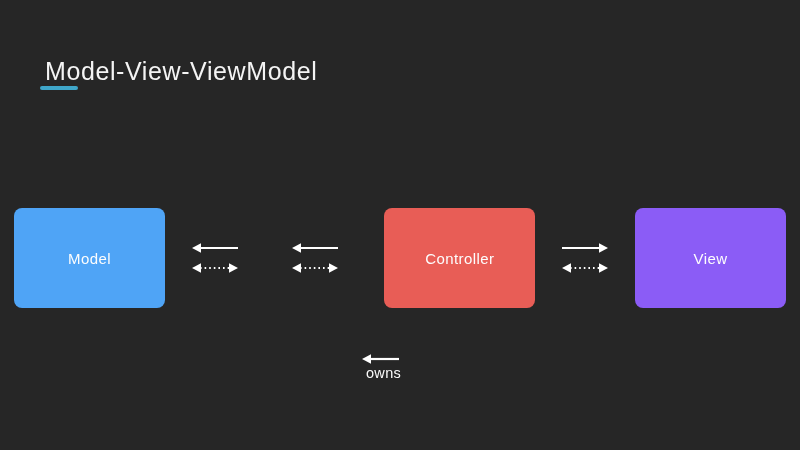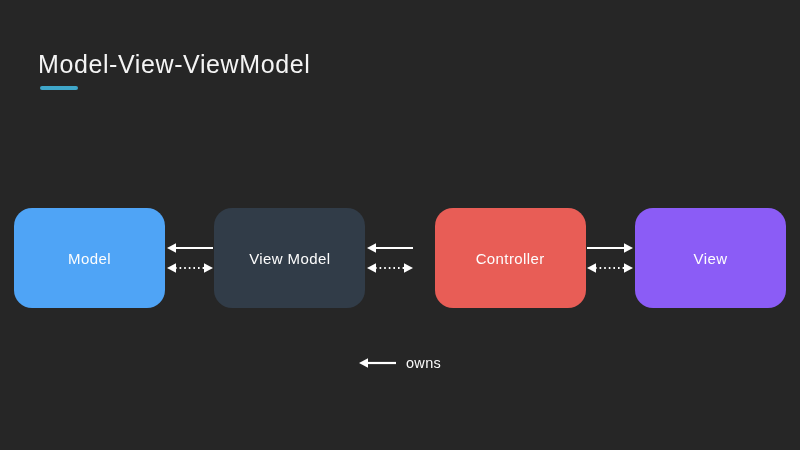--- a/index.html
+++ b/index.html
@@ -9,21 +9,21 @@
     height: 450px;
     background: #262626;
     overflow: hidden;
     font-family: "Liberation Sans", sans-serif;
     color: #ffffff;
   }
   .slide-title {
     position: absolute;
     left: 38px;
     top: 50px;
-    margin: 0;
+    margin: 7px;
     font-size: 25px;
     font-weight: 400;
     letter-spacing: 0.6px;
     color: #f4f4f4;
   }
   .title-underline {
     position: absolute;
     left: 40px;
     top: 86px;
     width: 38px;
@@ -37,21 +37,21 @@
     right: 0;
     padding: 0 14px;
     display: flex;
     justify-content: space-between;
     align-items: stretch;
     height: 100px;
   }
   .box {
     flex: 0 0 151px;
     height: 100px;
-    border-radius: 18px;
+    border-radius: 8px;
     display: flex;
     align-items: center;
     justify-content: center;
   }
   .box span {
     font-size: 15px;
     letter-spacing: 0.4px;
     color: #fdfdfd;
   }
   .connector {
@@ -69,20 +69,21 @@
     left: 356px;
     top: 353px;
     display: flex;
     flex-direction: column;
     gap: 1px;
   }
   .legend-row {
     display: flex;
     align-items: center;
     height: 19px;
+    flex-direction: column;
   }
   .legend-arrow-cell {
     width: 40px;
     display: flex;
     justify-content: flex-end;
   }
   .legend-label {
     margin-left: 10px;
     font-size: 14.5px;
     letter-spacing: 0.3px;
@@ -112,23 +113,20 @@
         </span>
       <span class="arrow">
           <svg width="46" height="12" viewBox="0 0 46 12">
             <line x1="8" y1="6" x2="38" y2="6" stroke="#ffffff" stroke-width="2.2" stroke-dasharray="1.6,3"></line>
             <polygon points="0,6 9,1.2 9,10.8" fill="#ffffff"></polygon>
             <polygon points="46,6 37,1.2 37,10.8" fill="#ffffff"></polygon>
           </svg>
         </span>
     </div>
 
-    <div class="box" style="background-color: rgb(49, 60, 72);">
-      <span>View Model</span>
-    </div>
 
     <div class="connector">
       <span class="arrow">
           <svg width="46" height="12" viewBox="0 0 46 12">
             <line x1="8" y1="6" x2="46" y2="6" stroke="#ffffff" stroke-width="2.2"></line>
             <polygon points="0,6 9,1.2 9,10.8" fill="#ffffff"></polygon>
           </svg>
         </span>
       <span class="arrow">
           <svg width="46" height="12" viewBox="0 0 46 12">

